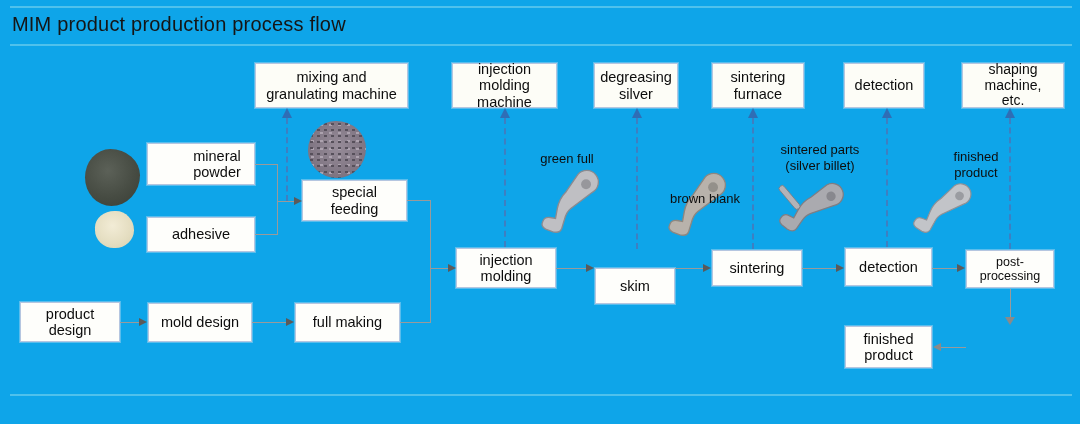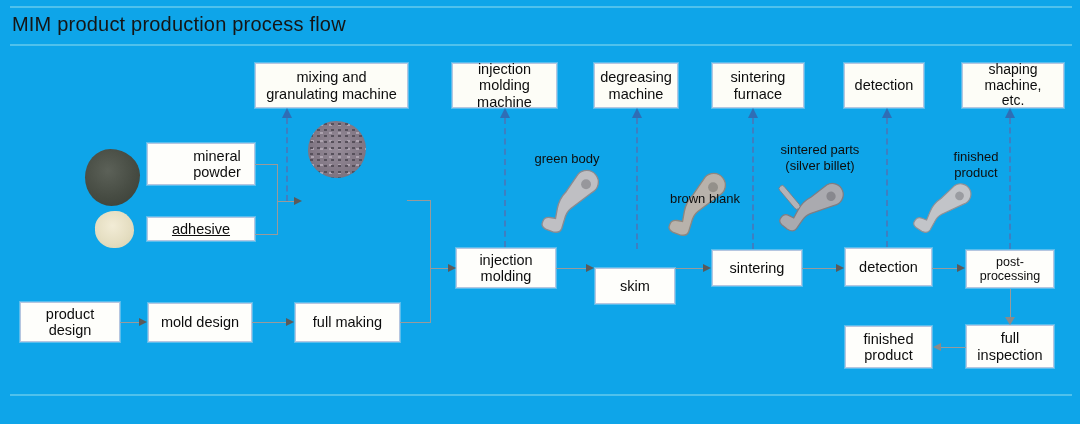--- a/index.html
+++ b/index.html
@@ -55,21 +55,21 @@
   <div class="rule" style="left:10px;top:6px;width:1062px;"></div>
   <div id="page-title">MIM product production process flow</div>
   <div class="rule" style="left:10px;top:44px;width:1062px;"></div>
   <div class="rule" style="left:10px;top:394px;width:1062px;"></div>
 
   <div class="box" style="left:255px;top:63px;width:153px;height:45px;"><span>mixing and
 granulating machine</span></div>
   <div class="box" style="left:452px;top:63px;width:105px;height:45px;"><span>injection
 molding machine</span></div>
   <div class="box" style="left:594px;top:63px;width:84px;height:45px;"><span>degreasing
-machine</span></div>
+silver</span></div>
   <div class="box" style="left:712px;top:63px;width:92px;height:45px;"><span>sintering
 furnace</span></div>
   <div class="box" style="left:844px;top:63px;width:80px;height:45px;"><span>detection</span></div>
   <div class="box" style="left:962px;top:63px;width:102px;height:45px;font-size:14px;"><span>shaping machine,
 etc.</span></div>
 
   <div class="arr-up-blue" style="left:282px;top:108px;"></div>
   <div class="dashv" style="left:286px;top:118px;height:83px;"></div>
 
   <div class="arr-up-blue" style="left:500px;top:108px;"></div>
@@ -102,47 +102,47 @@
   <svg class="partsvg" style="left:763px;top:176px;transform:rotate(18deg);" width="94" height="66" viewBox="0 0 100 78">
     <path d="M60 6 A 13 13 0 1 1 76 26 L 52 44 Q 47 48 45 56 L 42 66 Q 40 72 32 70 L 24 67 Q 18 64 21 58 Q 23 53 29 54 L 35 55 L 37 44 Q 39 33 47 25 Z" fill="#aaaaaf" stroke="#7e7e84" stroke-width="1.5"></path>
     <circle cx="69" cy="17" r="5.5" fill="#88888e"></circle>
     <rect x="6" y="30" width="34" height="7" rx="3" transform="rotate(32 23 33)" fill="#b3b3b8" stroke="#7e7e84"></rect>
   </svg>
   <svg class="partsvg" style="left:901px;top:177px;transform:rotate(12deg);" width="80" height="66" viewBox="0 0 100 78">
     <path d="M60 6 A 13 13 0 1 1 76 26 L 52 44 Q 47 48 45 56 L 42 66 Q 40 72 32 70 L 24 67 Q 18 64 21 58 Q 23 53 29 54 L 35 55 L 37 44 Q 39 33 47 25 Z" fill="#c2c4c8" stroke="#8f9196" stroke-width="1.5"></path>
     <circle cx="69" cy="17" r="5.5" fill="#9a9ca1"></circle>
   </svg>
 
-  <div class="stage-label" style="left:517px;top:151px;width:100px;">green body</div>
+  <div class="stage-label" style="left:517px;top:151px;width:100px;">green full</div>
   <div class="stage-label" style="left:655px;top:155px;width:100px;margin-top:36px;">brown blank</div>
   <div class="stage-label" style="left:758px;top:142px;width:124px;">sintered parts
 (silver billet)</div>
   <div class="stage-label" style="left:926px;top:149px;width:100px;">finished
 product</div>
 
   <div class="box flowbox" style="left:147px;top:143px;width:108px;height:42px;padding-left:32px;"><span>mineral
 powder</span></div>
-  <div class="box flowbox" style="left:147px;top:217px;width:108px;height:24px;text-decoration:underline;"><span>adhesive</span></div>
+  <div class="box flowbox" style="left:147px;top:217px;width:108px;height:35px;"><span>adhesive</span></div>
+  <div class="box flowbox" style="left:302px;top:180px;width:105px;height:41px;"><span>special
+feeding</span></div>
 
   <div class="box flowbox" style="left:456px;top:248px;width:100px;height:40px;"><span>injection
 molding</span></div>
   <div class="box flowbox" style="left:595px;top:250px;width:80px;height:36px;margin-top:18px;"><span>skim</span></div>
   <div class="box flowbox" style="left:712px;top:250px;width:90px;height:36px;"><span>sintering</span></div>
   <div class="box flowbox" style="left:845px;top:248px;width:87px;height:38px;"><span>detection</span></div>
   <div class="box flowbox" style="left:966px;top:250px;width:88px;height:38px;font-size:12.5px;"><span>post-processing</span></div>
 
   <div class="box flowbox" style="left:20px;top:302px;width:100px;height:40px;"><span>product
 design</span></div>
   <div class="box flowbox" style="left:148px;top:303px;width:104px;height:39px;"><span>mold design</span></div>
   <div class="box flowbox" style="left:295px;top:303px;width:105px;height:39px;"><span>full making</span></div>
 
   <div class="box flowbox" style="left:845px;top:326px;width:87px;height:42px;"><span>finished
 product</span></div>
-  <div class="box flowbox" style="left:966px;top:325px;width:88px;height:43px;"><span>full
-inspection</span></div>
 
   <div class="hline" style="left:255px;top:164px;width:22px;"></div>
   <div class="hline" style="left:255px;top:234px;width:22px;"></div>
   <div class="vline" style="left:277px;top:164px;height:71px;"></div>
   <div class="hline" style="left:277px;top:201px;width:18px;"></div>
   <div class="arr-right" style="left:294px;top:197px;"></div>
 
   <div class="hline" style="left:407px;top:200px;width:24px;"></div>
   <div class="vline" style="left:430px;top:200px;height:123px;"></div>
   <div class="hline" style="left:430px;top:268px;width:18px;"></div>

